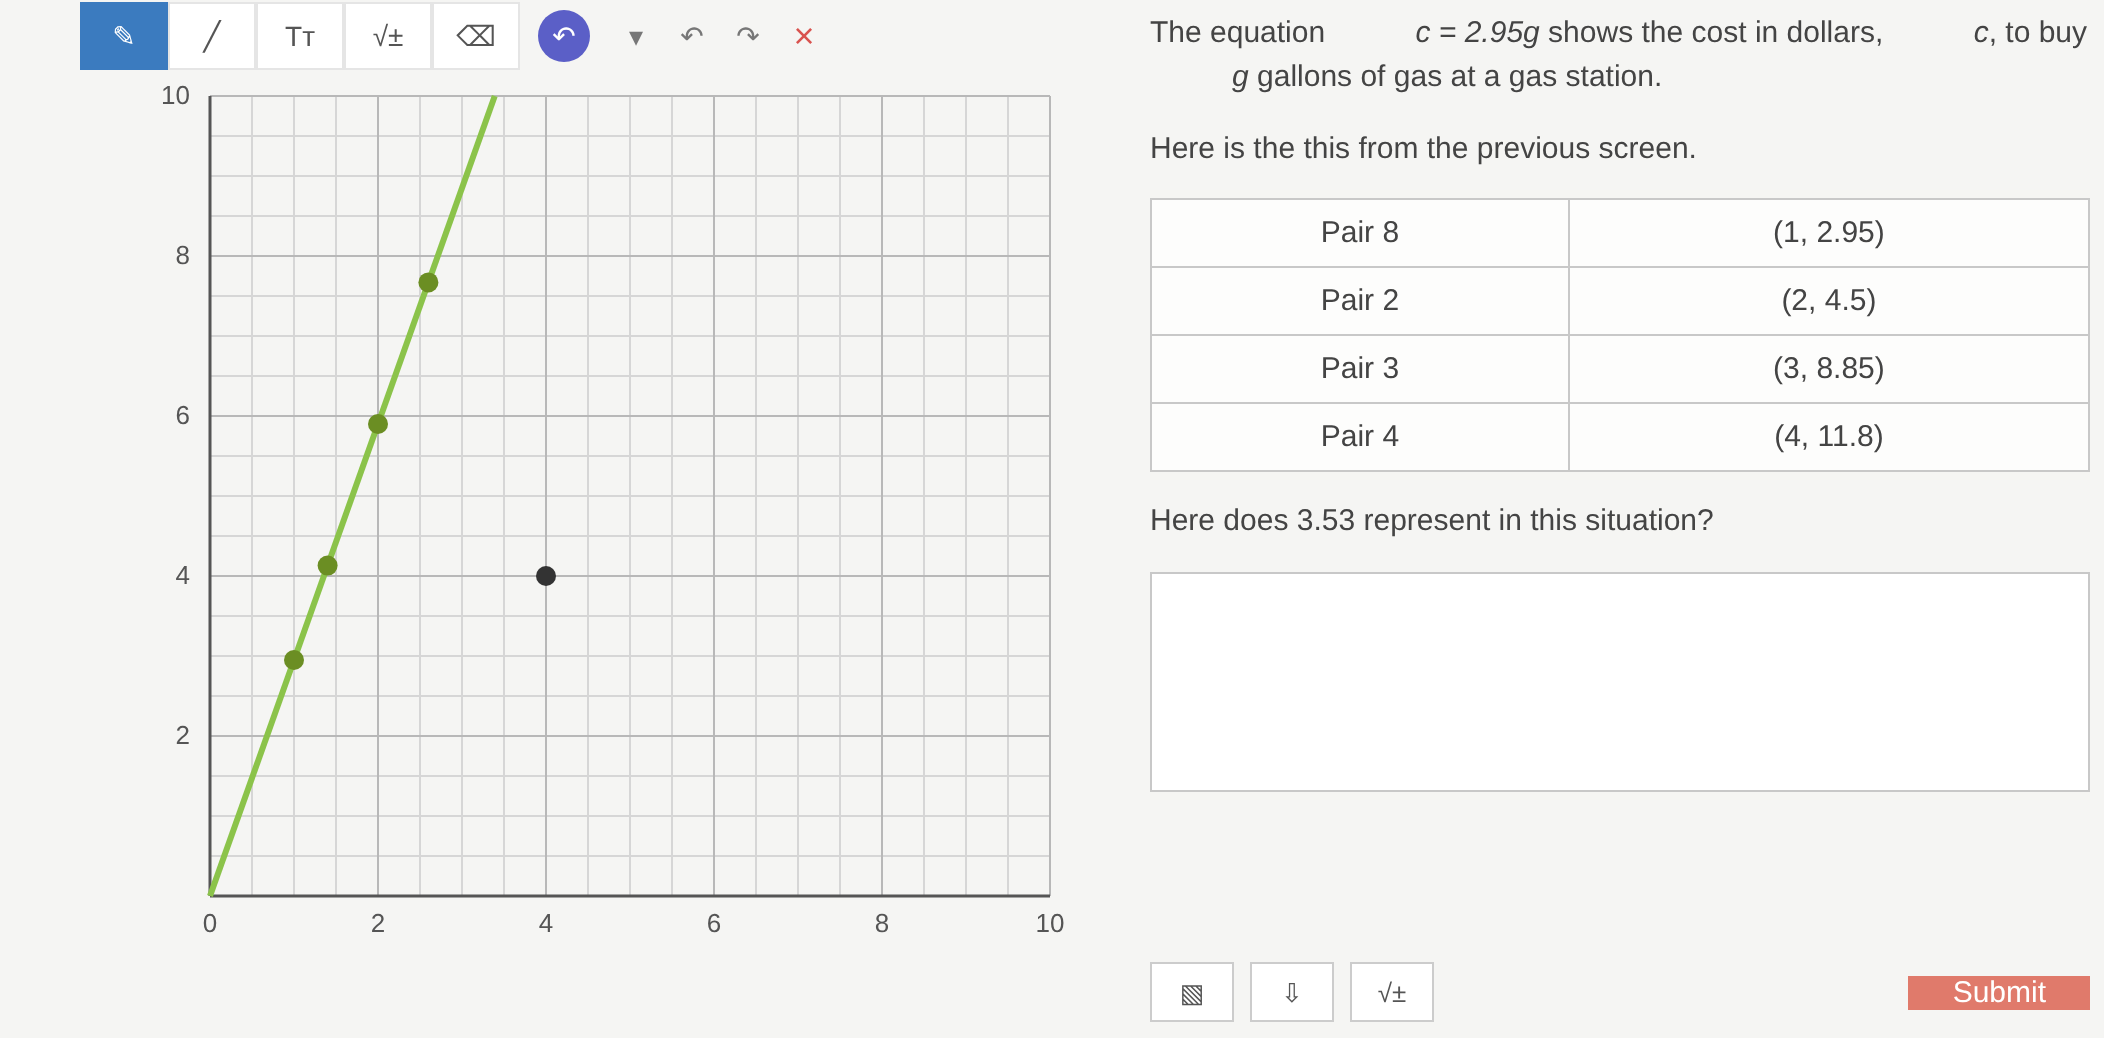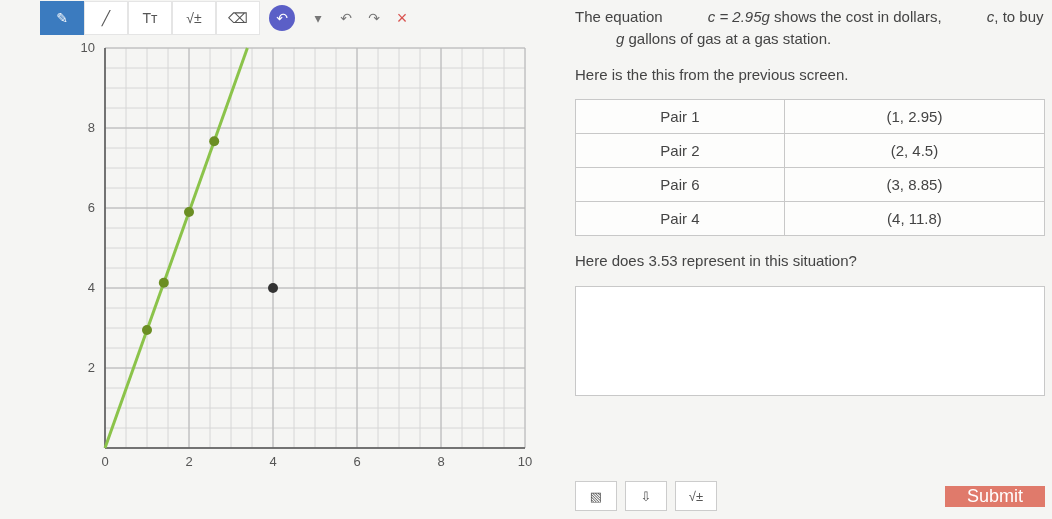--- a/index.html
+++ b/index.html
@@ -89,21 +89,21 @@
     background:#fff;
     display:flex; align-items:center; justify-content:center;
     cursor:pointer; font-size:13px; color:#555;
   }
   .submit-btn {
     margin-left: auto;
     background: #e07a6b;
     color: #fff;
     border: none;
     padding: 0 22px;
-    font-size: 18px;
+    font-size: 15px;
     cursor: pointer;
   }
   .axis-label { font-size: 13px; fill:#555; }
   .grid-line { stroke:#d6d6d6; stroke-width:1; }
   .grid-major { stroke:#b8b8b8; stroke-width:1; }
   .plot-line { stroke:#8bc34a; stroke-width:3; }
   .plot-dot { fill:#6b8e23; }
   .stray-dot { fill:#333; }
 </style>
 </head>
@@ -204,29 +204,29 @@
 
 <div class="right-panel">
   <p>
     <span>The equation </span><span class="var">c = 2.95g</span><span> shows the cost in dollars, </span><span class="var">c</span><span>, to buy </span><span class="var">g</span><span> gallons of gas at a gas station.</span>
   </p>
   <p>Here is the this from the previous screen.</p>
 
   <table class="data-table">
     <tbody id="pairs-body">
         <tr>
-          <td>Pair 1</td>
+          <td>Pair 8</td>
           <td>(1, 2.95)</td>
         </tr>
         <tr>
           <td>Pair 2</td>
           <td>(2, 4.5)</td>
         </tr>
         <tr>
-          <td>Pair 6</td>
+          <td>Pair 3</td>
           <td>(3, 8.85)</td>
         </tr>
         <tr>
           <td>Pair 4</td>
           <td>(4, 11.8)</td>
         </tr>
       </tbody>
   </table>
 
   <p>

